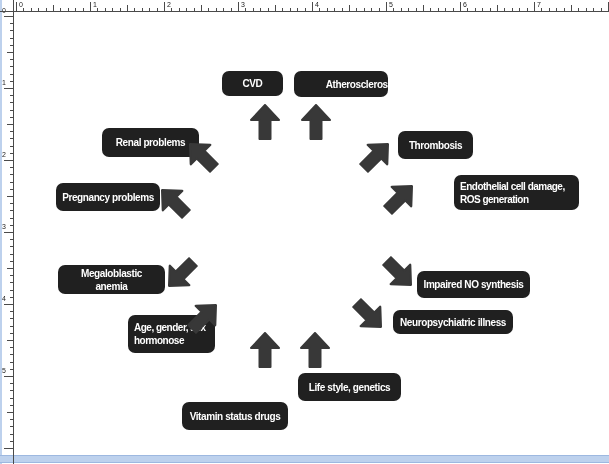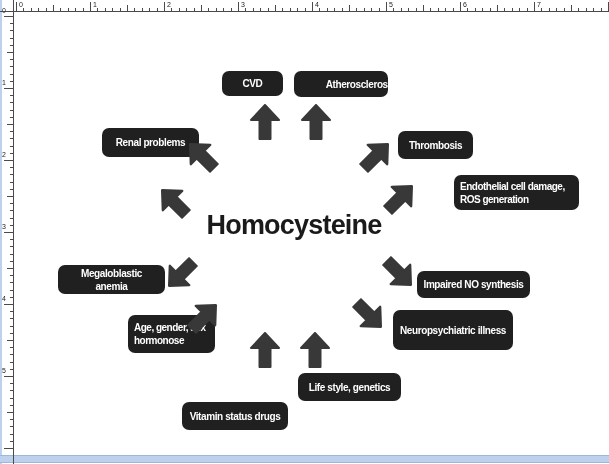--- a/index.html
+++ b/index.html
@@ -34,21 +34,21 @@
     border-radius:7px;font-weight:bold;font-size:10px;letter-spacing:-0.4px;line-height:1.3;
     display:flex;align-items:center;justify-content:center;text-align:center;
     padding:2px 6px;box-sizing:border-box;
   }
   .node.left-align{justify-content:flex-start;text-align:left;white-space:pre-line;letter-spacing:-0.5px;margin-left:31px;}
   .n-cvd{left:222px;top:71px;width:61px;height:25px;}
   .n-athero{left:294px;top:71px;width:94px;height:26px;padding-left:45px;}
   .n-thromb{left:398px;top:131px;width:75px;height:28px;}
   .n-endo{left:423px;top:175px;width:125px;height:35px;}
   .n-impaired{left:417px;top:271px;width:113px;height:27px;}
-  .n-neuro{left:393px;top:310px;width:120px;height:40px;text-align:right;}
+  .n-neuro{left:393px;top:310px;width:120px;height:24px;text-align:right;}
   .n-lifestyle{left:298px;top:373px;width:103px;height:28px;}
   .n-vitamin{left:182px;top:373px;width:106px;height:28px;margin-top:29px;}
   .n-age{left:97px;top:315px;width:87px;height:38px;}
   .n-megalo{left:58px;top:265px;width:107px;height:29px;}
   .n-pregnancy{left:56px;top:183px;width:104px;height:28px;}
   .n-renal{left:85px;top:128px;width:97px;height:29px;margin-left:17px;}
   
   .arrow{position:absolute;width:30px;height:36px;color:var(--arrow,#383838);}
   .arrow svg{display:block;width:100%;height:100%;}
   .rot45{transform:rotate(45deg);}
@@ -227,34 +227,34 @@
       <div class="vtick" style="top: 398px; width: 3px;"></div>
       <div class="vtick" style="top: 405px; width: 3px;"></div>
       <div class="vtick" style="top: 412px; width: 6px;"></div>
       <div class="vtick" style="top: 419px; width: 3px;"></div>
       <div class="vtick" style="top: 426px; width: 3px;"></div>
       <div class="vtick" style="top: 434px; width: 3px;"></div>
       <div class="vtick" style="top: 441px; width: 3px;"></div>
       <div class="vtick" style="top: 448px; width: 9px;"></div>
     </div>
 
-  <div class="title">Homocysteine</div>
 
   <div class="node n-cvd">CVD</div>
   <div class="node n-athero">Atherosclerosis</div>
   <div class="node n-thromb">Thrombosis</div>
   <div class="node n-endo left-align">Endothelial cell damage,
 ROS generation</div>
   <div class="node n-impaired">Impaired NO synthesis</div>
   <div class="node n-neuro">Neuropsychiatric illness</div>
   <div class="node n-lifestyle">Life style, genetics</div>
   <div class="node n-vitamin">Vitamin status drugs</div>
   <div class="node n-age left-align">Age, gender, sex
 hormonose</div>
   <div class="node n-megalo">Megaloblastic anemia</div>
+  <div class="node n-pregnancy">Pregnancy problems</div>
   <div class="node n-renal">Renal problems</div>
 
   <div class="arrow a-cvd">
       <svg viewBox="0 0 30 36">
         <path d="M15 1 L29 16 L20.5 16 L20.5 35 L9.5 35 L9.5 16 L1 16 Z" fill="currentColor" stroke="currentColor" stroke-width="2" stroke-linejoin="round"></path>
       </svg>
     </div>
   <div class="arrow a-athero">
       <svg viewBox="0 0 30 36">
         <path d="M15 1 L29 16 L20.5 16 L20.5 35 L9.5 35 L9.5 16 L1 16 Z" fill="currentColor" stroke="currentColor" stroke-width="2" stroke-linejoin="round"></path>

